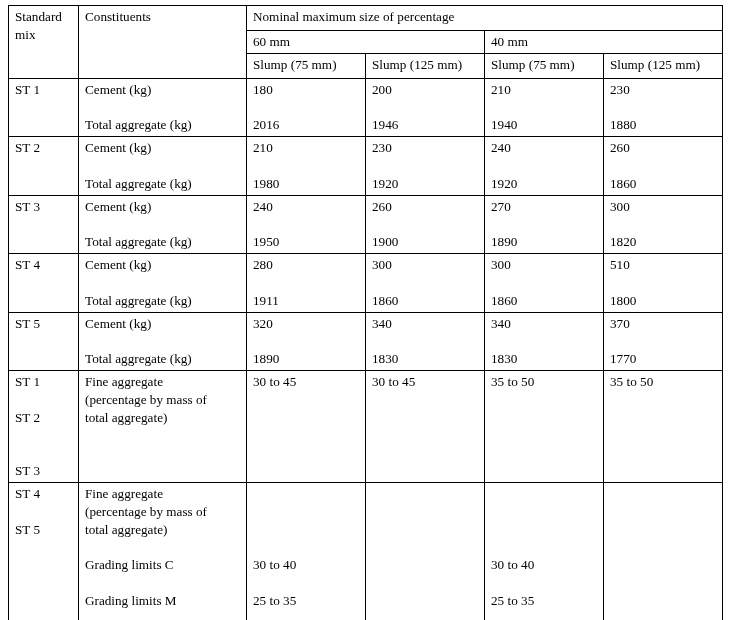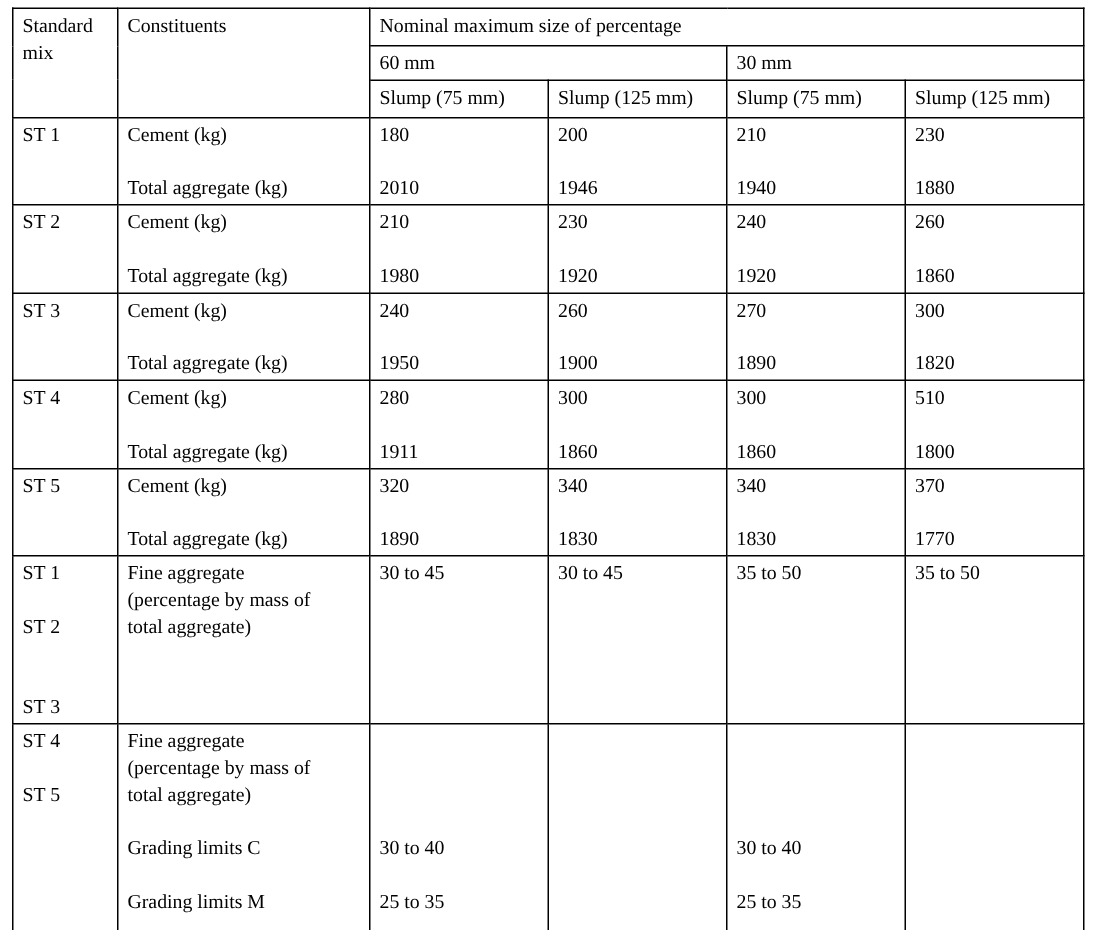--- a/index.html
+++ b/index.html
@@ -77,38 +77,38 @@
     </colgroup>
     <thead>
       <tr class="hdr-row-1">
         <th class="hdr-bold" rowspan="3">Standard
 mix</th>
         <th class="hdr-bold" rowspan="3">Constituents</th>
         <th class="hdr-bold" colspan="4">Nominal maximum size of percentage</th>
       </tr>
       <tr class="hdr-row-2">
         <th class="hdr-center" colspan="2">60 mm</th>
-        <th class="hdr-center" colspan="2">30 mm</th>
+        <th class="hdr-center" colspan="2">40 mm</th>
       </tr>
       <tr class="hdr-row-3">
         <th>Slump (75 mm)</th>
         <th>Slump (125 mm)</th>
         <th>Slump (75 mm)</th>
         <th>Slump (125 mm)</th>
       </tr>
     </thead>
     <tbody>
       <tr class="st-row">
         <td>ST 1</td>
         <td>Cement (kg)
 
 Total aggregate (kg)</td>
         <td>180
 
-2010</td>
+2016</td>
         <td>200
 
 1946</td>
         <td>210
 
 1940</td>
         <td>230
 
 1880</td>
       </tr>

